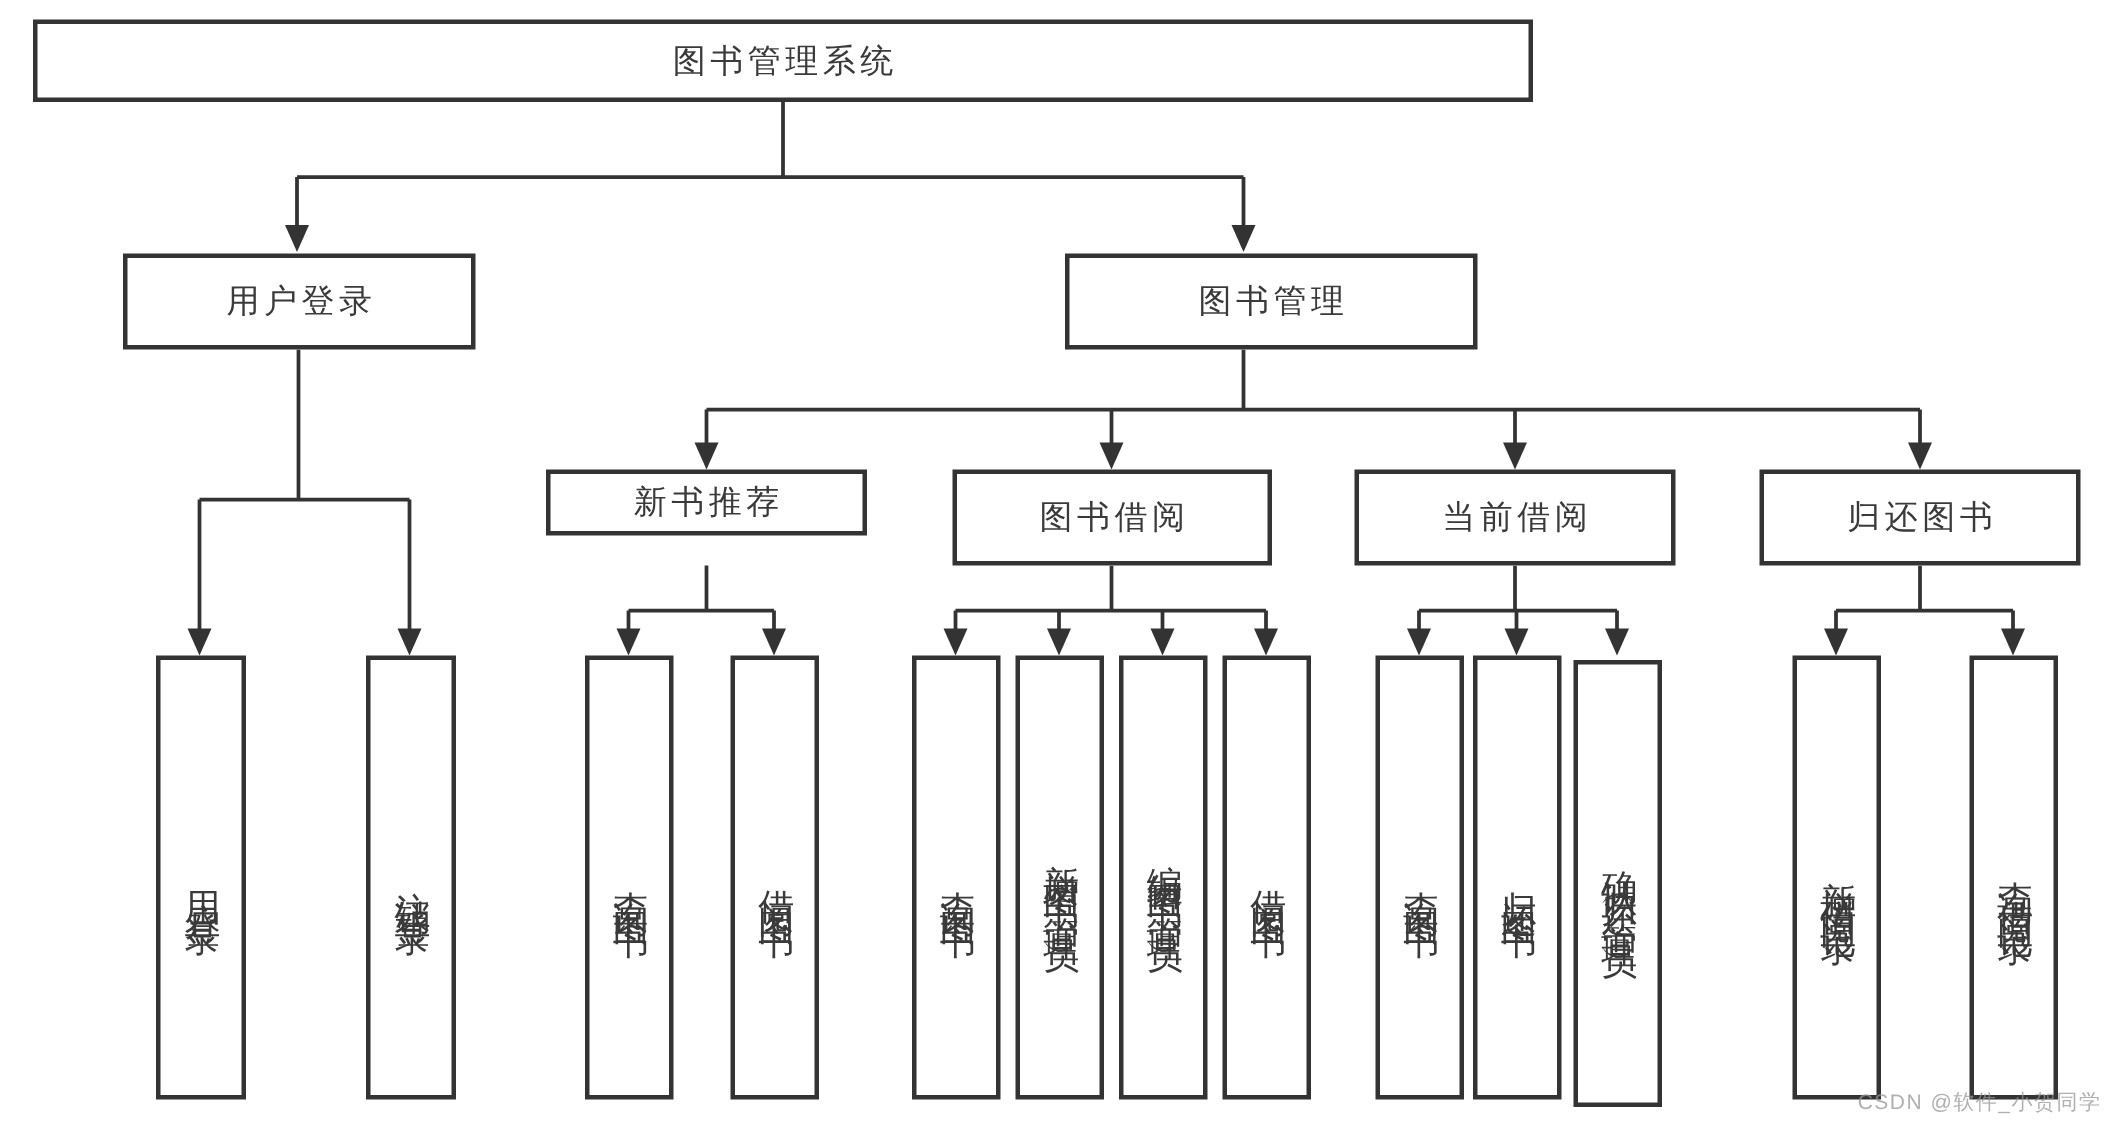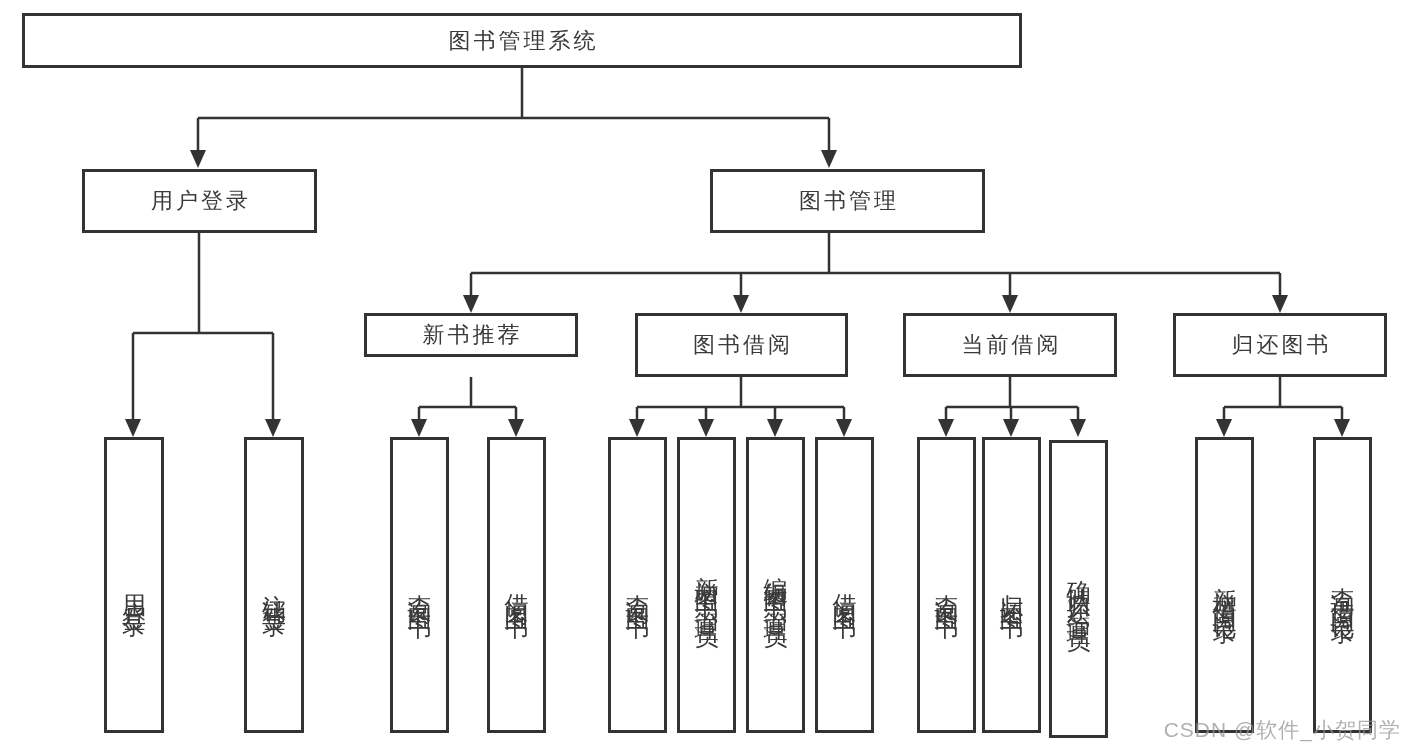--- a/index.html
+++ b/index.html
@@ -45,21 +45,21 @@
     font-size: 24px;
     letter-spacing: 7px;
     line-height: 1;
     padding-top: 7px; 
   }
   .watermark {
     position: absolute;
     right: 4px;
     bottom: 3px;
     z-index: 3;
-    font-size: 21px;
+    font-size: 14px;
     color: rgba(150, 150, 150, 0.75);
     letter-spacing: 1px;
     white-space: nowrap;
   }
 </style>
 </head>
 <body>
 
 <div class="stage">
 

